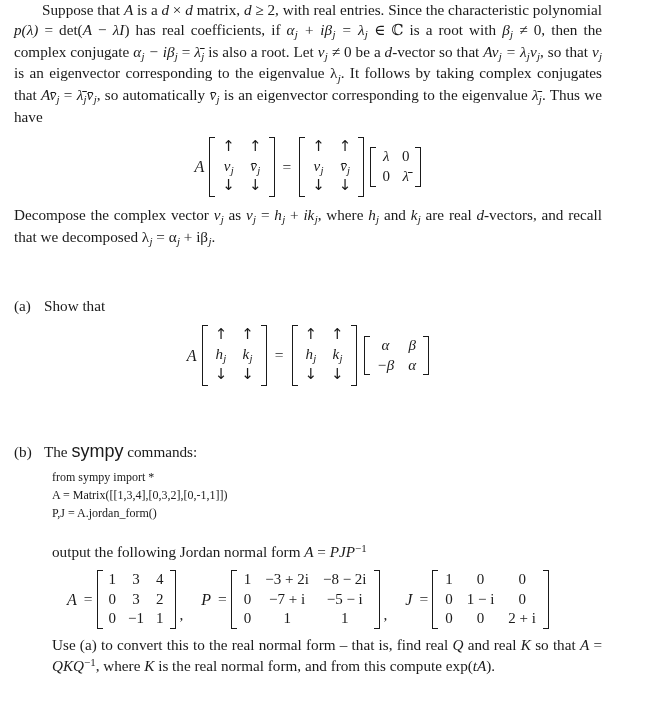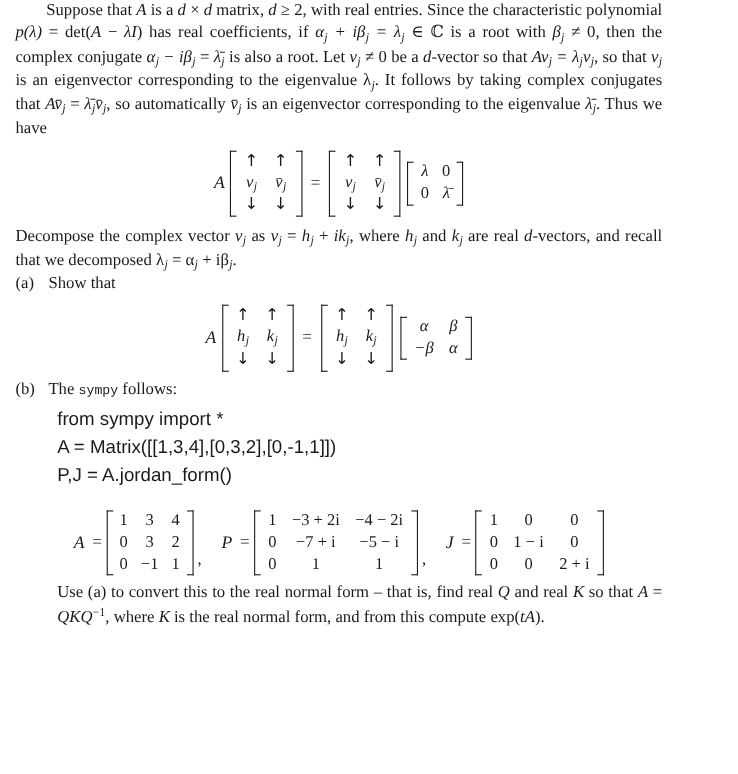--- a/index.html
+++ b/index.html
@@ -113,46 +113,46 @@
     font-size: 11px;
     line-height: 1;
     padding-top: 2px;
     padding-bottom: 0;
   }
   .arrowcell.down { padding-top: 0; padding-bottom: 2px; }
   .colv { font-style: italic; font-size: 15px; }
 
   
   .codeblock {
-    font-family: Liberation Sans, sans-serif;
-    font-size: 17px;
+    font-family: Liberation Serif, serif;
+    font-size: 12px;
     line-height: 1.52;
     margin: 4px 0 19px 52px;
     white-space: pre;
     color: #1a1a1a;
   }
   .listitem {
     margin: 0 14px 0 14px;
     display: flex;
     align-items: baseline;
   }
   .listlabel {
     width: 30px;
     flex: 0 0 30px;
     font-style: normal;
   }
-  .listbody { flex: 1 1 auto; }
+  .listbody { flex: 1 1 auto; margin-top: 48px; }
   .subpara {
     margin-left: 52px;
     margin-right: 14px;
     text-align: justify;
   }
   .mono-inline {
-    font-family: Liberation Mono, monospace;
-    font-size: 12px;
+    font-family: Liberation Sans, sans-serif;
+    font-size: 18px;
   }
   .exheader { font-weight: bold; font-style: normal; }
   .matrow3 {
     display: flex;
     justify-content: center;
     align-items: center;
     margin: 7px 0 4px 0;
     gap: 0px;
   }
   .gap-sm { width: 14px; display:inline-block; }
@@ -289,27 +289,28 @@
           <td><i class="m">α</i></td>
         </tr>
       </tbody>
         </table>
       <span class="brk r"></span>
     </span>
   </div>
 
   <div class="listitem mt10">
     <span class="listlabel">(b)</span>
-    <span class="listbody"><span>The </span><span class="mono-inline">sympy</span><span> follows:</span></span>
+    <span class="listbody"><span>The </span><span class="mono-inline">sympy</span><span> commands:</span></span>
   </div>
 
   <div class="codeblock">from sympy import *
 A = Matrix([[1,3,4],[0,3,2],[0,-1,1]])
 P,J = A.jordan_form()</div>
 
+  <div class="subpara"><span>output the following Jordan normal form </span><i class="m">A</i><span> = </span><i class="m">PJP</i><sup class="sp">−1</sup></div>
 
   <div class="matrow3">
     <span class="mlabel">A</span>
     <span class="eqsign" style="margin:0 4px 0 2px;">=</span>
     <span class="mat tight">
       <span class="brk l"></span>
       <table>
         <tbody>
             <tr>
           <td>1</td>
@@ -334,21 +335,21 @@
     <span class="gap-sm"></span>
     <span class="mlabel">P</span>
     <span class="eqsign" style="margin:0 4px 0 2px;">=</span>
     <span class="mat">
       <span class="brk l"></span>
       <table>
         <tbody>
             <tr>
           <td>1</td>
           <td>−3 + 2i</td>
-          <td>−4 − 2i</td>
+          <td>−8 − 2i</td>
         </tr>
         <tr>
           <td>0</td>
           <td>−7 + i</td>
           <td>−5 − i</td>
         </tr>
         <tr>
           <td>0</td>
           <td>1</td>
           <td>1</td>

